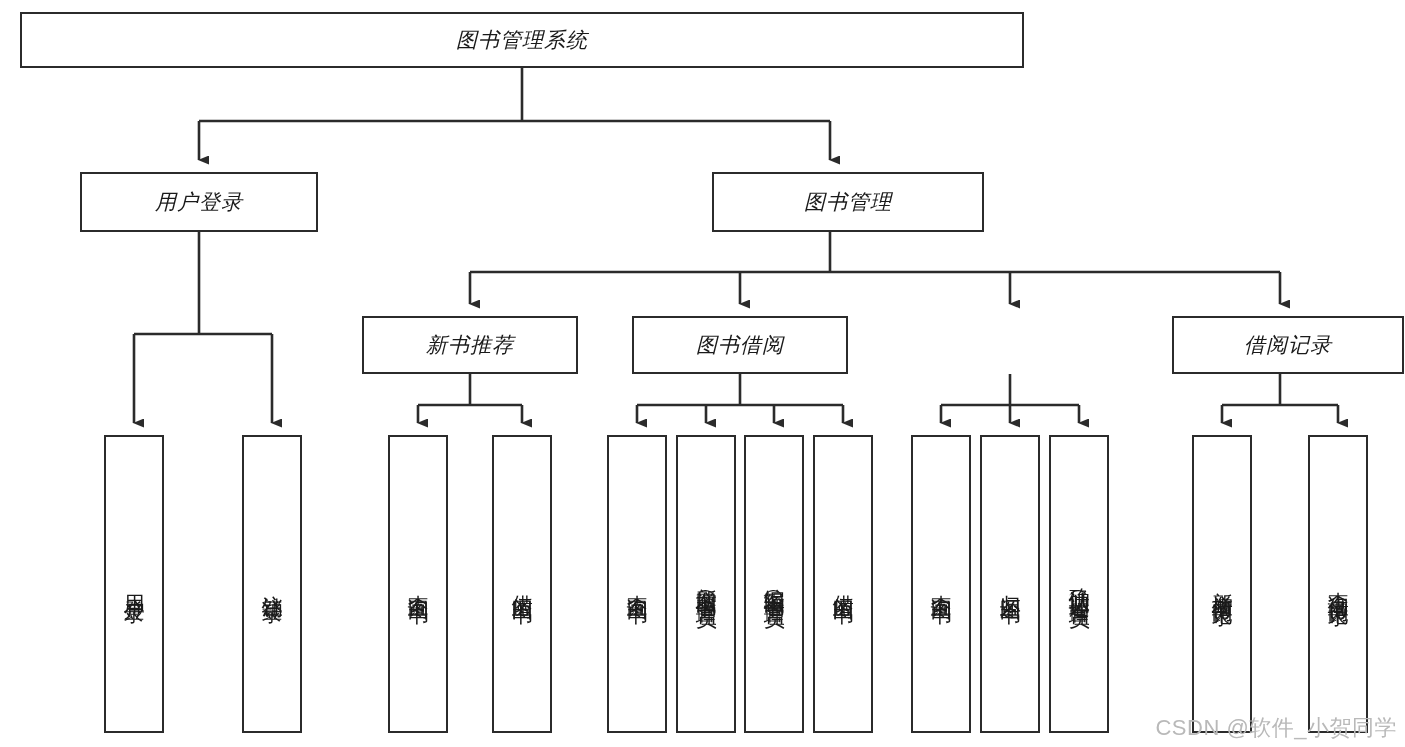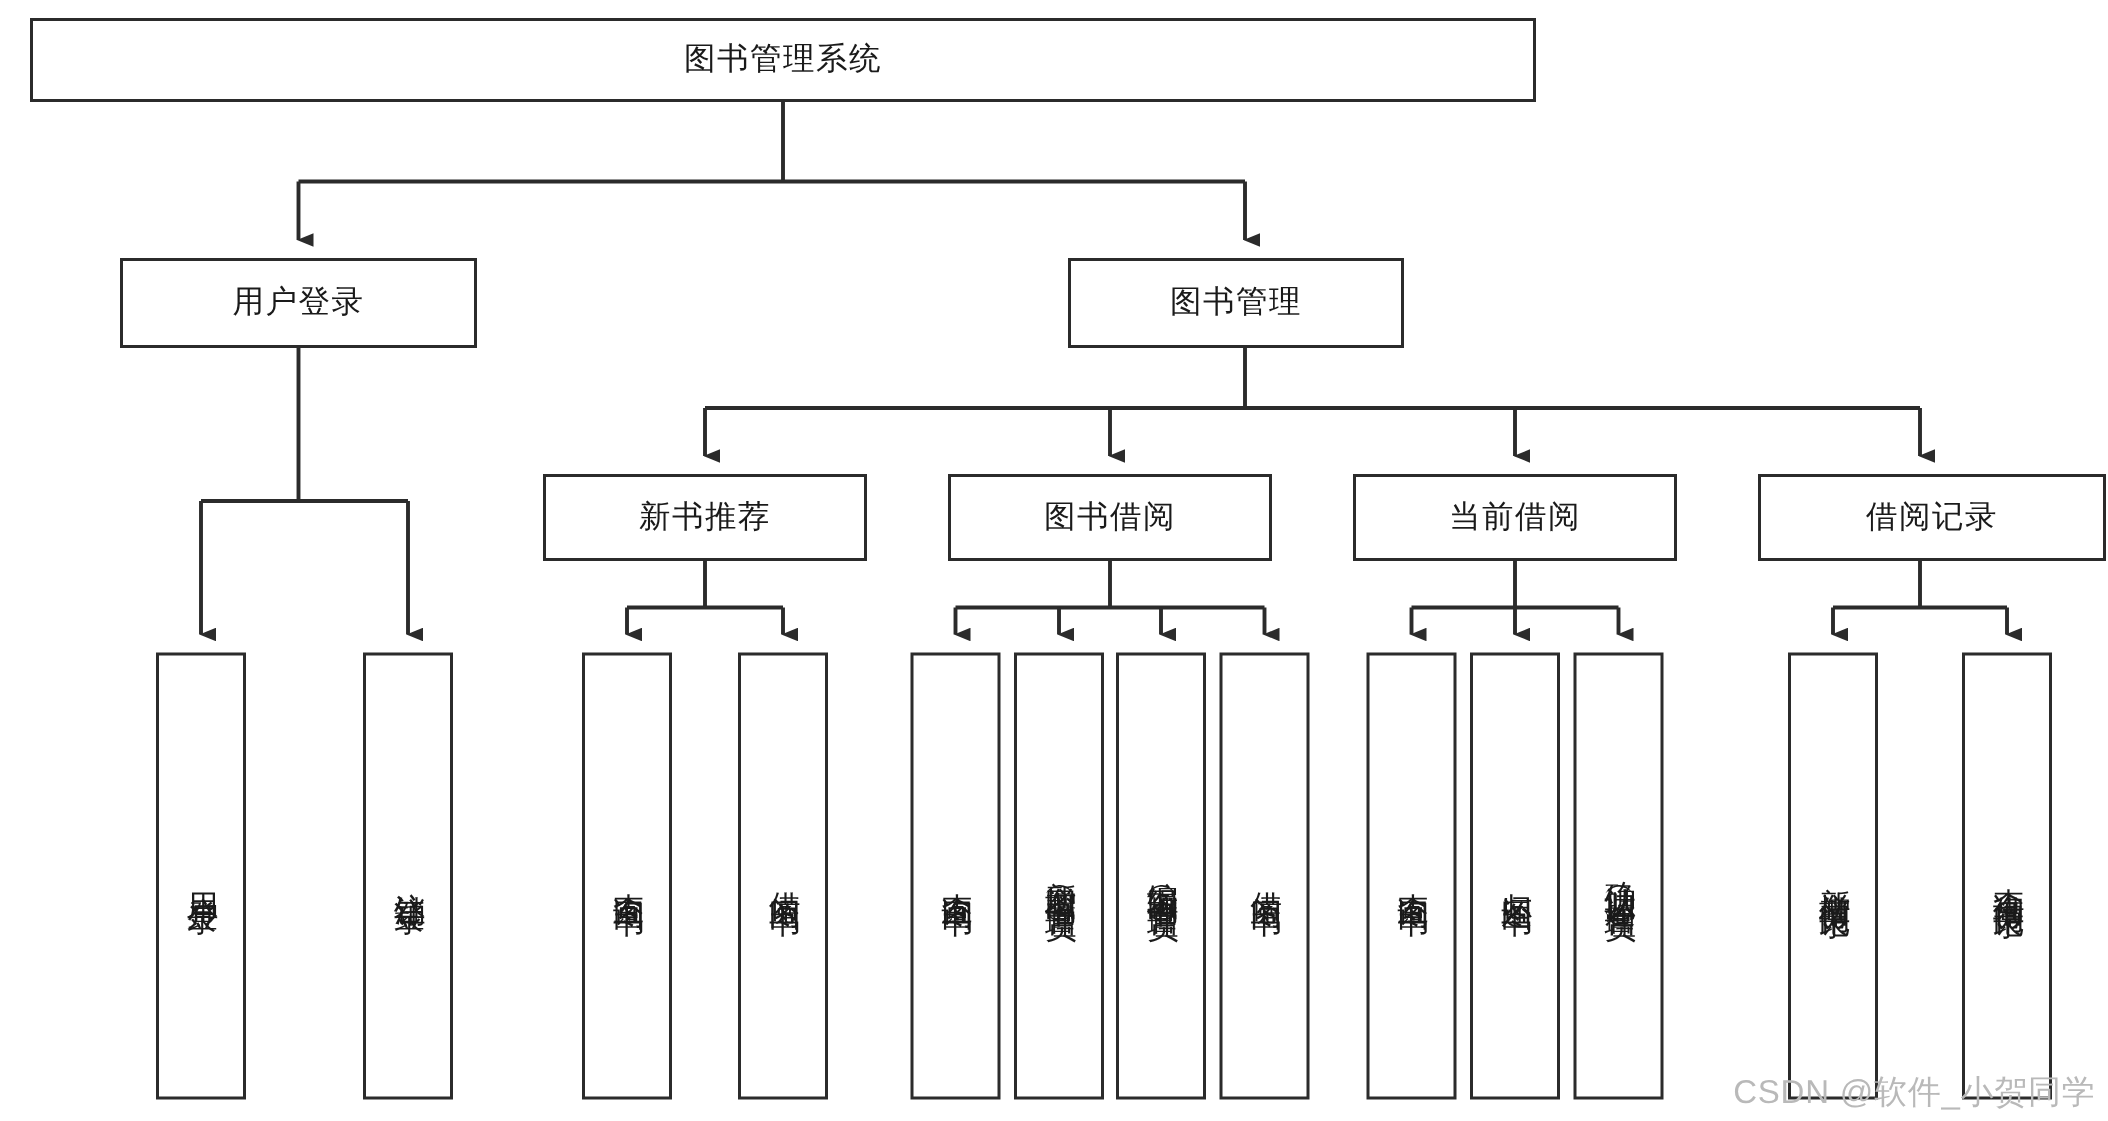--- a/index.html
+++ b/index.html
@@ -36,20 +36,21 @@
     display: flex;
     align-items: center;
     justify-content: center;
     color: #1a1a1a;
     overflow: hidden;
   }
   .node.horizontal {
     font-size: 21px;
     letter-spacing: 1px;
     line-height: 1.2;
+    font-style: italic;
   }
   .node.vertical {
     writing-mode: vertical-rl;
     text-orientation: upright;
     font-size: 21px;
     letter-spacing: 3px;
     line-height: 1.25;
     padding-top: 6px;
     padding-bottom: 6px;
   }
@@ -129,35 +130,32 @@
   </svg>
 
   <div class="node horizontal" style="left:20px; top:12px; width:1004px; height:56px;">
     <span class="node-label">图书管理系统</span>
   </div>
 
   <div class="node horizontal" style="left:80px; top:172px; width:238px; height:60px;">
     <span class="node-label">用户登录</span>
   </div>
 
-  <div class="node horizontal" style="left:712px; top:172px; width:224px; height:60px;">
+  <div class="node horizontal" style="left:712px; top:172px; width:272px; height:60px;">
     <span class="node-label">图书管理</span>
   </div>
 
   <div class="node horizontal" style="left:632px; top:316px; width:216px; height:58px;">
     <span class="node-label">图书借阅</span>
   </div>
 
   <div class="node horizontal" style="left:362px; top:316px; width:216px; height:58px;">
     <span class="node-label">新书推荐</span>
   </div>
 
-  <div class="node horizontal" style="left:902px; top:316px; width:216px; height:58px;">
-    <span class="node-label">当前借阅</span>
-  </div>
 
   <div class="node horizontal" style="left:1172px; top:316px; width:232px; height:58px;">
     <span class="node-label">借阅记录</span>
   </div>
 
   <div class="node vertical" style="left:104px; top:435px; width:60px; height:298px;">
     <span class="node-label">用户登录</span>
   </div>
 
   <div class="node vertical" style="left:242px; top:435px; width:60px; height:298px;">

